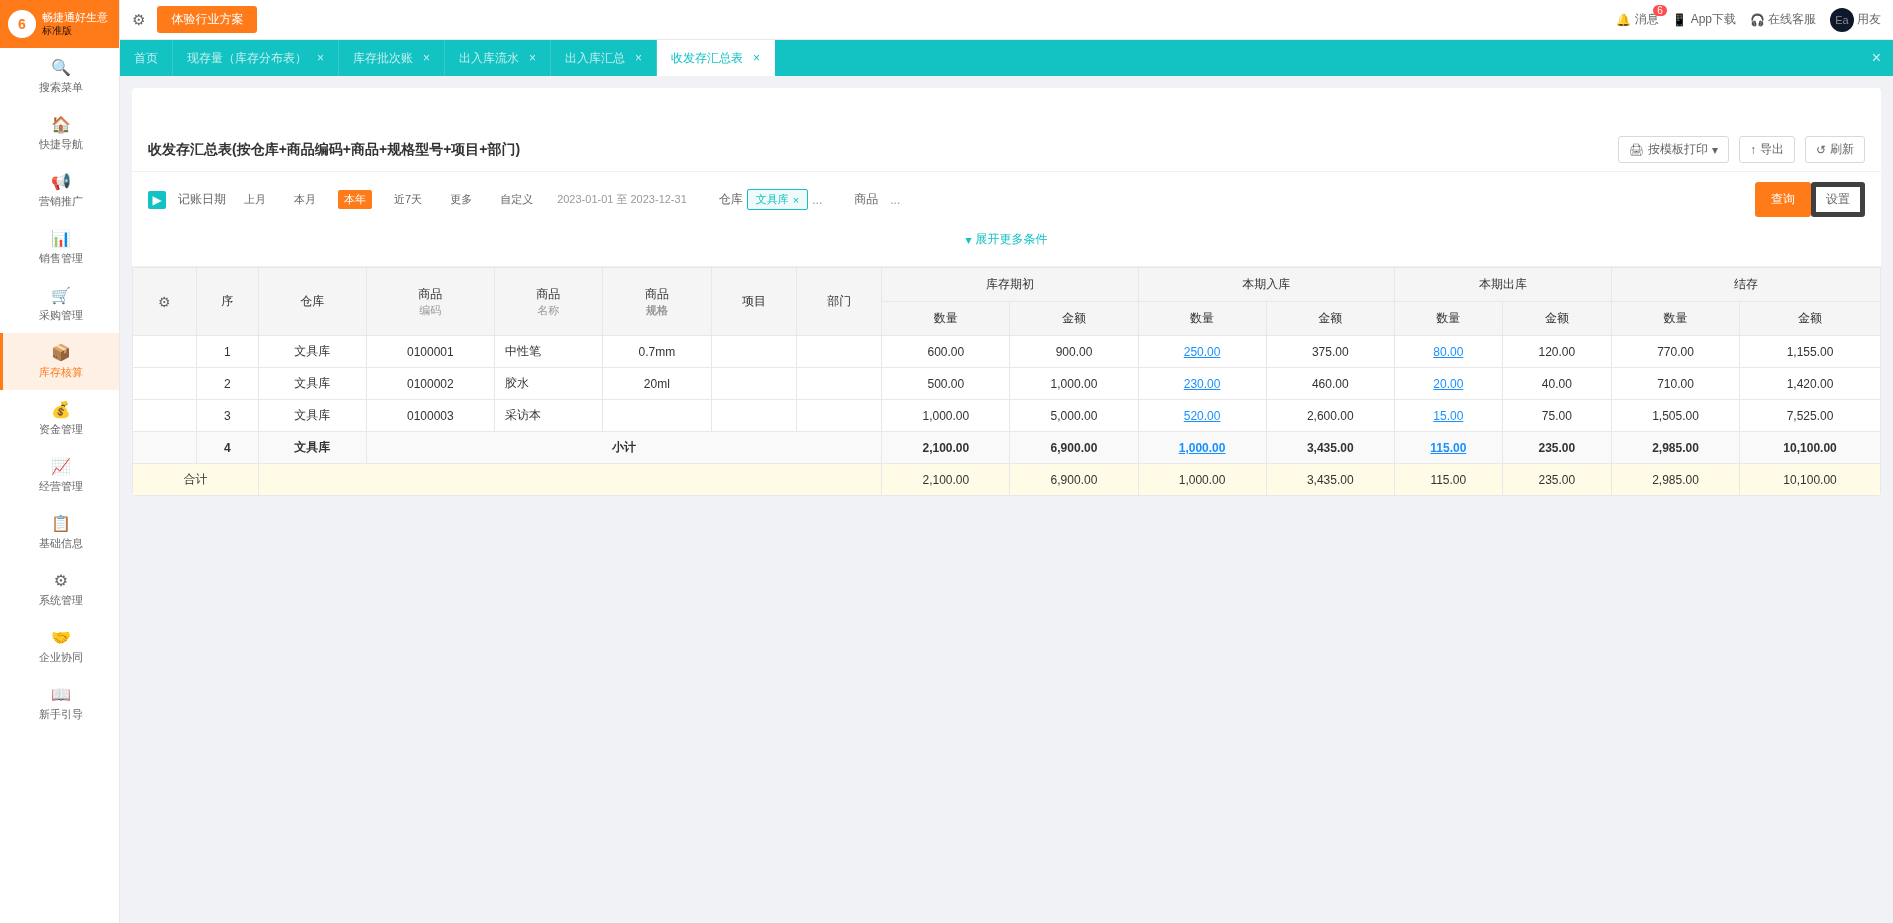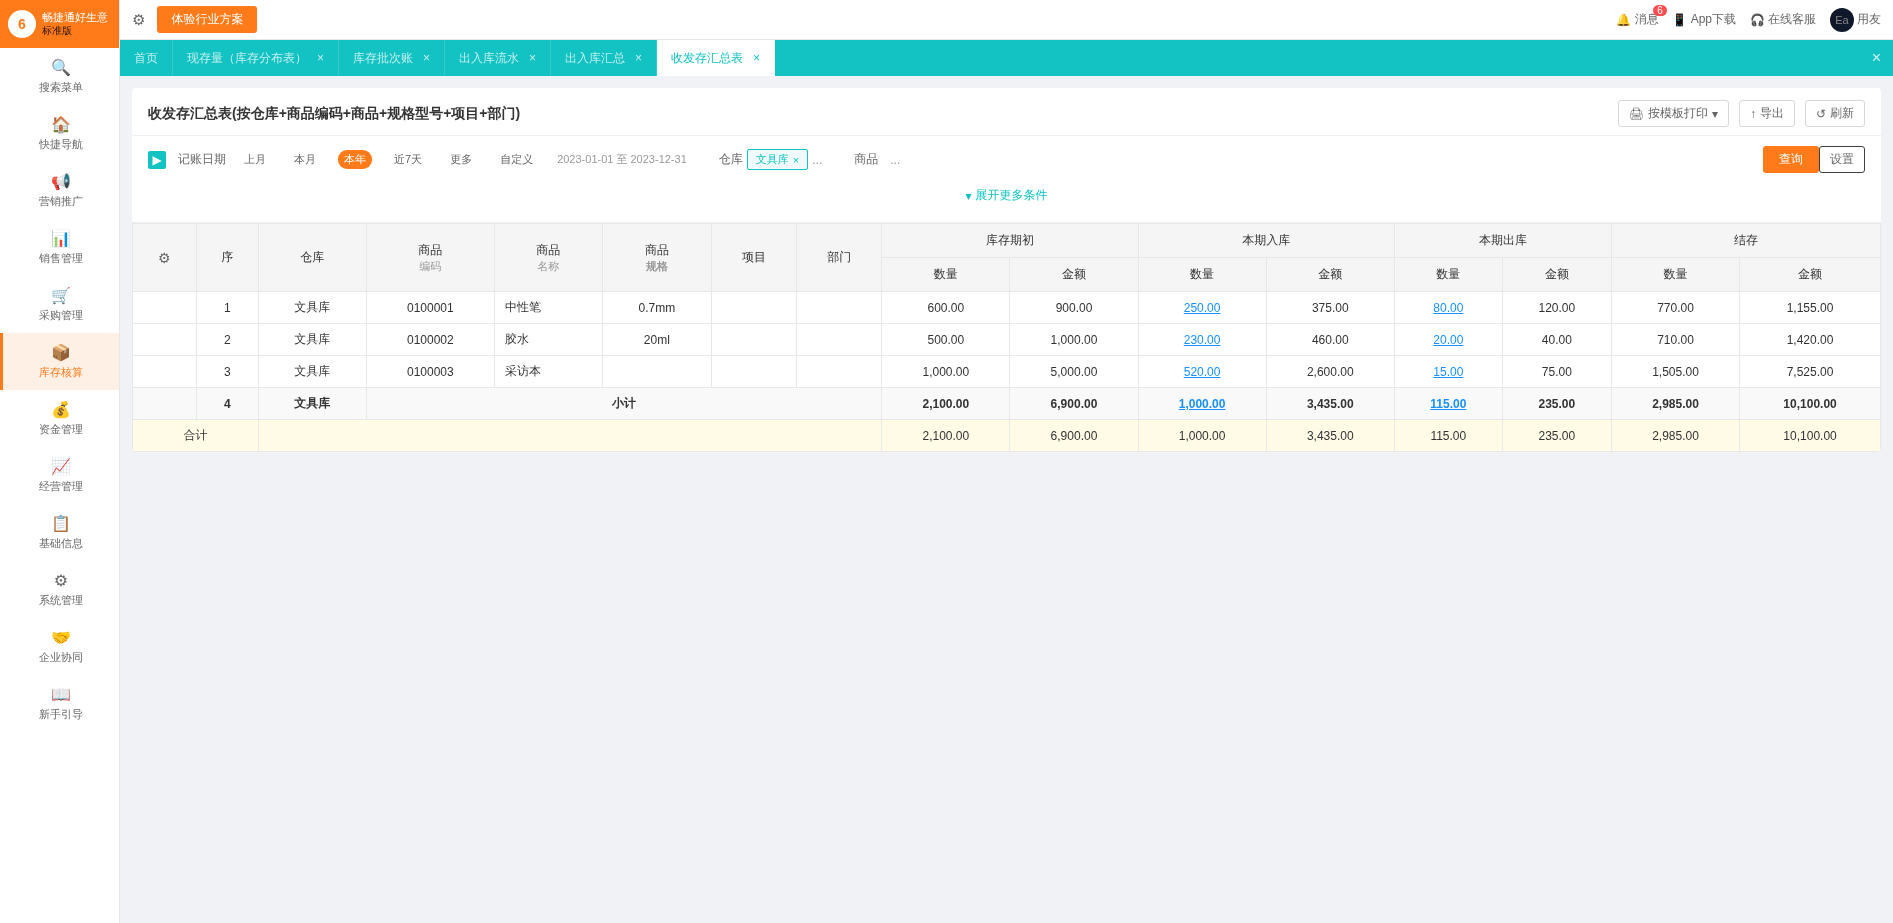--- a/index.html
+++ b/index.html
@@ -38,44 +38,44 @@
     .tab-item.active { background: #fff; color: #13c2c2; }
     .tab-close-btn { margin-left: 4px; cursor: pointer; }
 
     
     .page-content { flex: 1; overflow: auto; padding: 12px; background: #f0f2f5; }
 
     
     .content-card { background: #fff; border-radius: 4px; overflow: hidden; }
 
     
-    .page-header { padding: 12px 16px 8px; display: flex; align-items: center; justify-content: space-between; border-bottom: 1px solid #f0f0f0; }
+    .page-header { padding: 12px 16px 8px; display: flex; align-items: center; justify-content: space-between; border-bottom: 1px solid #f0f0f0; margin-top: 36px; }
     .page-title { font-size: 14px; font-weight: bold; color: #333; }
     .header-actions { display: flex; align-items: center; gap: 10px; }
     .btn-print { border: 1px solid #d9d9d9; background: #fff; padding: 4px 10px; border-radius: 3px; cursor: pointer; font-size: 12px; color: #666; display: flex; align-items: center; gap: 4px; }
     .btn-export { border: 1px solid #d9d9d9; background: #fff; padding: 4px 10px; border-radius: 3px; cursor: pointer; font-size: 12px; color: #666; display: flex; align-items: center; gap: 4px; }
     .btn-refresh { border: 1px solid #d9d9d9; background: #fff; padding: 4px 10px; border-radius: 3px; cursor: pointer; font-size: 12px; color: #666; display: flex; align-items: center; gap: 4px; }
 
     
     .filter-bar { padding: 10px 16px; border-bottom: 1px solid #f0f0f0; }
     .filter-row { display: flex; align-items: center; gap: 12px; flex-wrap: wrap; margin-bottom: 6px; }
     .filter-expand-btn { background: #13c2c2; border: none; color: #fff; width: 18px; height: 18px; border-radius: 2px; cursor: pointer; display: flex; align-items: center; justify-content: center; font-size: 12px; flex-shrink: 0; }
     .filter-label { color: #666; font-size: 12px; white-space: nowrap; }
     .date-period { display: flex; align-items: center; gap: 16px; }
     .period-btn { padding: 2px 6px; border-radius: 2px; cursor: pointer; font-size: 11px; color: #666; border: none; background: transparent; }
-    .period-btn.active { background: #ff7b1a; color: #fff; border-radius: 9px; }
+    .period-btn.active { background: #ff7b1a; color: #fff; border-radius: 2px; }
     .date-range-text { font-size: 11px; color: #999; margin-left: 6px; }
     .filter-warehouse { display: flex; align-items: center; gap: 4px; margin-left: 20px; }
     .warehouse-tag { background: #f0fafa; border: 1px solid #13c2c2; color: #13c2c2; padding: 2px 8px; border-radius: 2px; font-size: 11px; display: flex; align-items: center; gap: 4px; }
     .warehouse-tag-close { cursor: pointer; font-size: 11px; }
     .filter-more { color: #999; font-size: 12px; cursor: pointer; }
     .filter-goods-label { color: #666; font-size: 12px; margin-left: 20px; }
     .expand-more-btn { display: flex; align-items: center; gap: 4px; color: #13c2c2; font-size: 12px; cursor: pointer; padding: 4px 8px; border: none; background: transparent; }
     .btn-query { background: #ff7b1a; color: #fff; border: none; padding: 5px 16px; border-radius: 3px; cursor: pointer; font-size: 12px; }
-    .btn-settings { border: 1px solid #404040; background: #fff; padding: 4px 10px; border-radius: 3px; cursor: pointer; font-size: 12px; color: #666; }
+    .btn-settings { border: 5px solid #404040; background: #fff; padding: 4px 10px; border-radius: 3px; cursor: pointer; font-size: 12px; color: #666; }
 
     
     .table-container { overflow-x: auto; }
     table { width: 100%; border-collapse: collapse; font-size: 12px; }
     th { background: #f5f5f5; color: #333; padding: 8px 10px; text-align: center; border: 1px solid #e8e8e8; font-weight: 500; white-space: nowrap; }
     td { padding: 7px 10px; text-align: center; border: 1px solid #e8e8e8; color: #333; white-space: nowrap; }
     .th-group { text-align: center; }
     .td-link { color: #1890ff; cursor: pointer; text-decoration: underline; }
     .row-subtotal td { font-weight: bold; background: #f9f9f9; }
     .table-gear { color: #666; cursor: pointer; font-size: 14px; }

